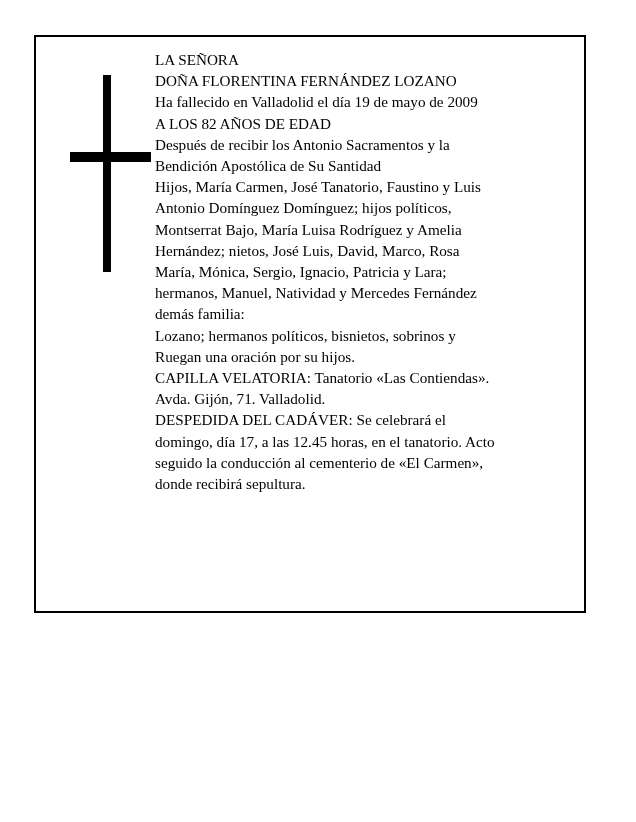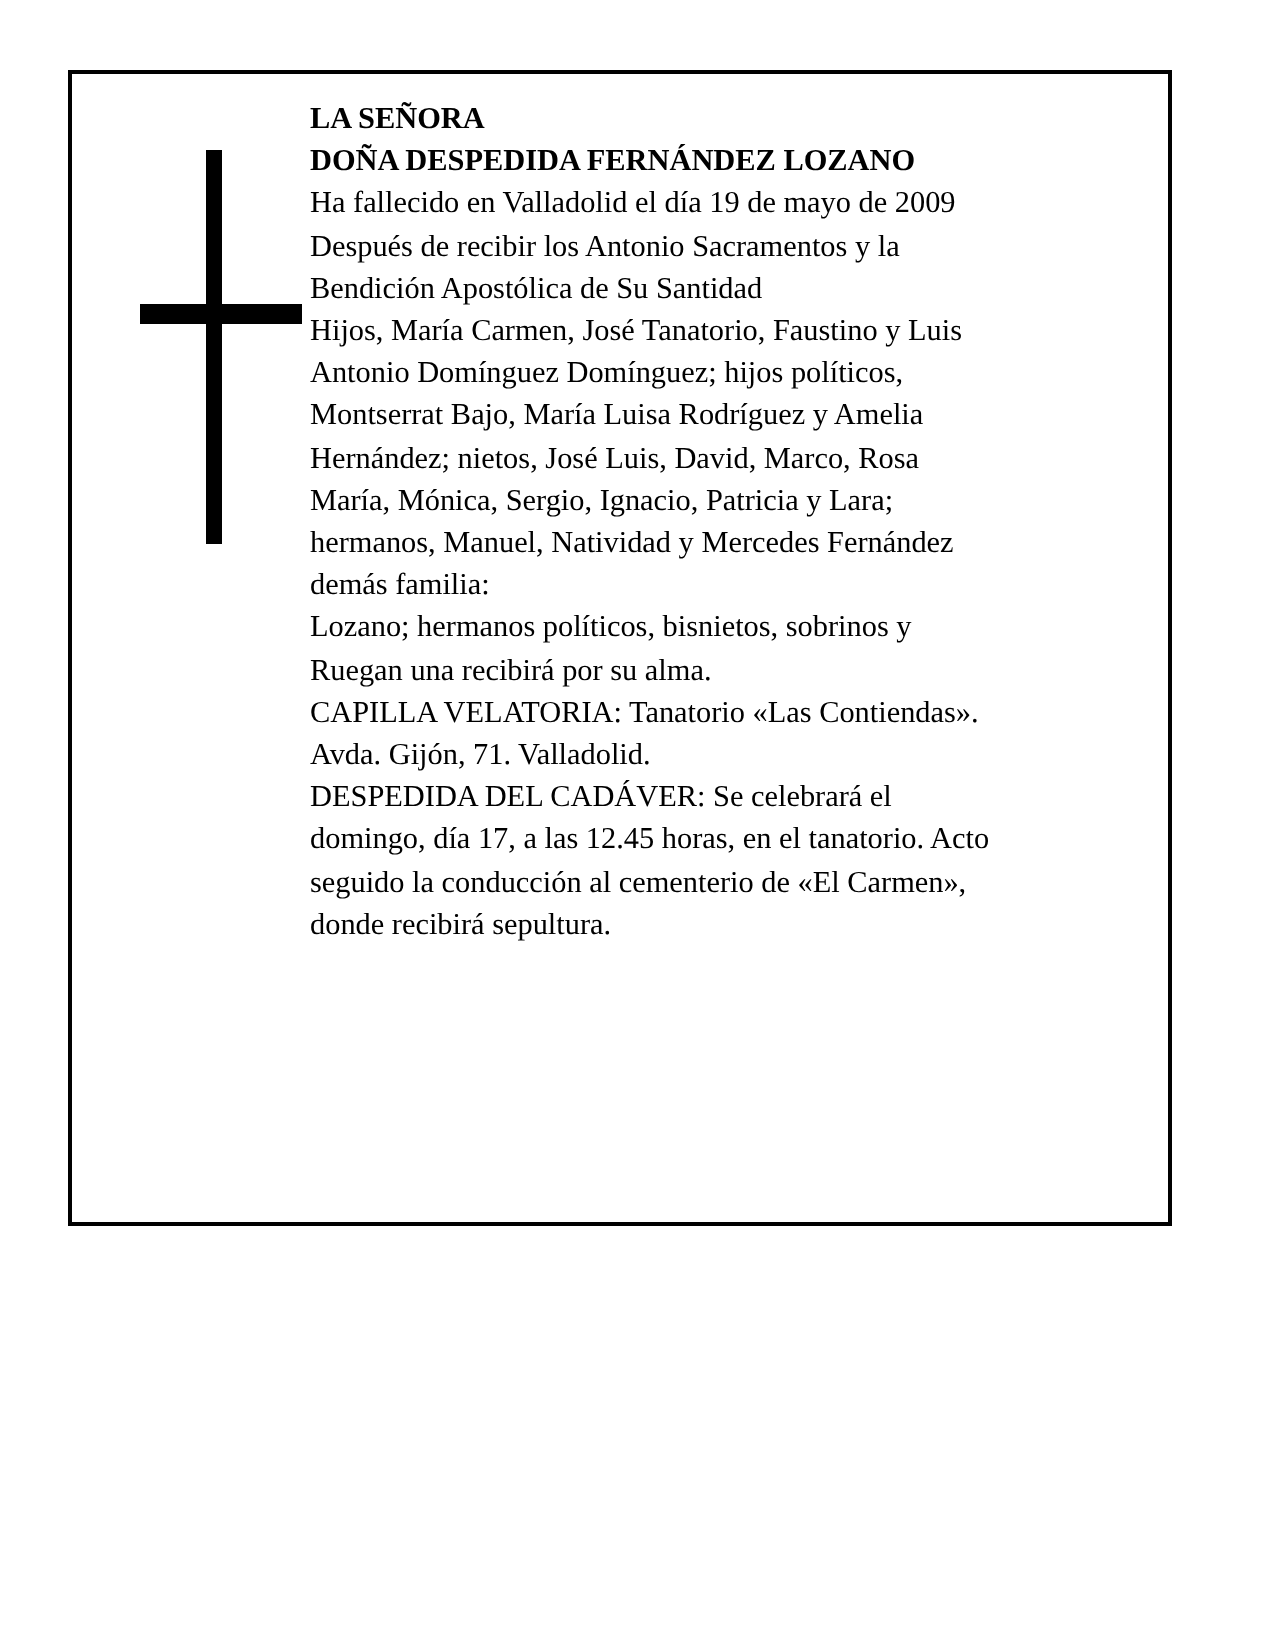--- a/index.html
+++ b/index.html
@@ -61,48 +61,49 @@
     right: 10px;
     font-size: 15.2px;
     line-height: 21.2px;
   }
   #notice-text .line {
     white-space: nowrap;
     margin: 0;
     padding: 0;
   }
   #notice-text .bold {
-    font-weight: bold;
+    font-weight: normal;
   }
 </style>
 </head>
 <body>
 
 <div id="notice-frame">
 
   <div id="cross">
     <div class="bar-vertical"></div>
     <div class="bar-horizontal"></div>
   </div>
 
   <div id="notice-text">
     <div class="line bold">LA SEÑORA</div>
-    <div class="line bold">DOÑA DESPEDIDA FERNÁNDEZ LOZANO</div>
+    <div class="line bold">DOÑA FLORENTINA FERNÁNDEZ LOZANO</div>
     <div class="line">Ha fallecido en Valladolid el día 19 de mayo de 2009</div>
+    <div class="line">A LOS 82 AÑOS DE EDAD</div>
     <div class="line">Después de recibir los Antonio Sacramentos y la</div>
     <div class="line">Bendición Apostólica de Su Santidad</div>
     <div class="line">Hijos, María Carmen, José Tanatorio, Faustino y Luis</div>
     <div class="line">Antonio Domínguez Domínguez; hijos políticos,</div>
     <div class="line">Montserrat Bajo, María Luisa Rodríguez y Amelia</div>
     <div class="line">Hernández; nietos, José Luis, David, Marco, Rosa</div>
     <div class="line">María, Mónica, Sergio, Ignacio, Patricia y Lara;</div>
     <div class="line">hermanos, Manuel, Natividad y Mercedes Fernández</div>
     <div class="line">demás familia:</div>
     <div class="line">Lozano; hermanos políticos, bisnietos, sobrinos y</div>
-    <div class="line">Ruegan una recibirá por su alma.</div>
+    <div class="line">Ruegan una oración por su hijos.</div>
     <div class="line">CAPILLA VELATORIA: Tanatorio «Las Contiendas».</div>
     <div class="line">Avda. Gijón, 71. Valladolid.</div>
     <div class="line">DESPEDIDA DEL CADÁVER: Se celebrará el</div>
     <div class="line">domingo, día 17, a las 12.45 horas, en el tanatorio. Acto</div>
     <div class="line">seguido la conducción al cementerio de «El Carmen»,</div>
     <div class="line">donde recibirá sepultura.</div>
   </div>
 
 </div>
 

